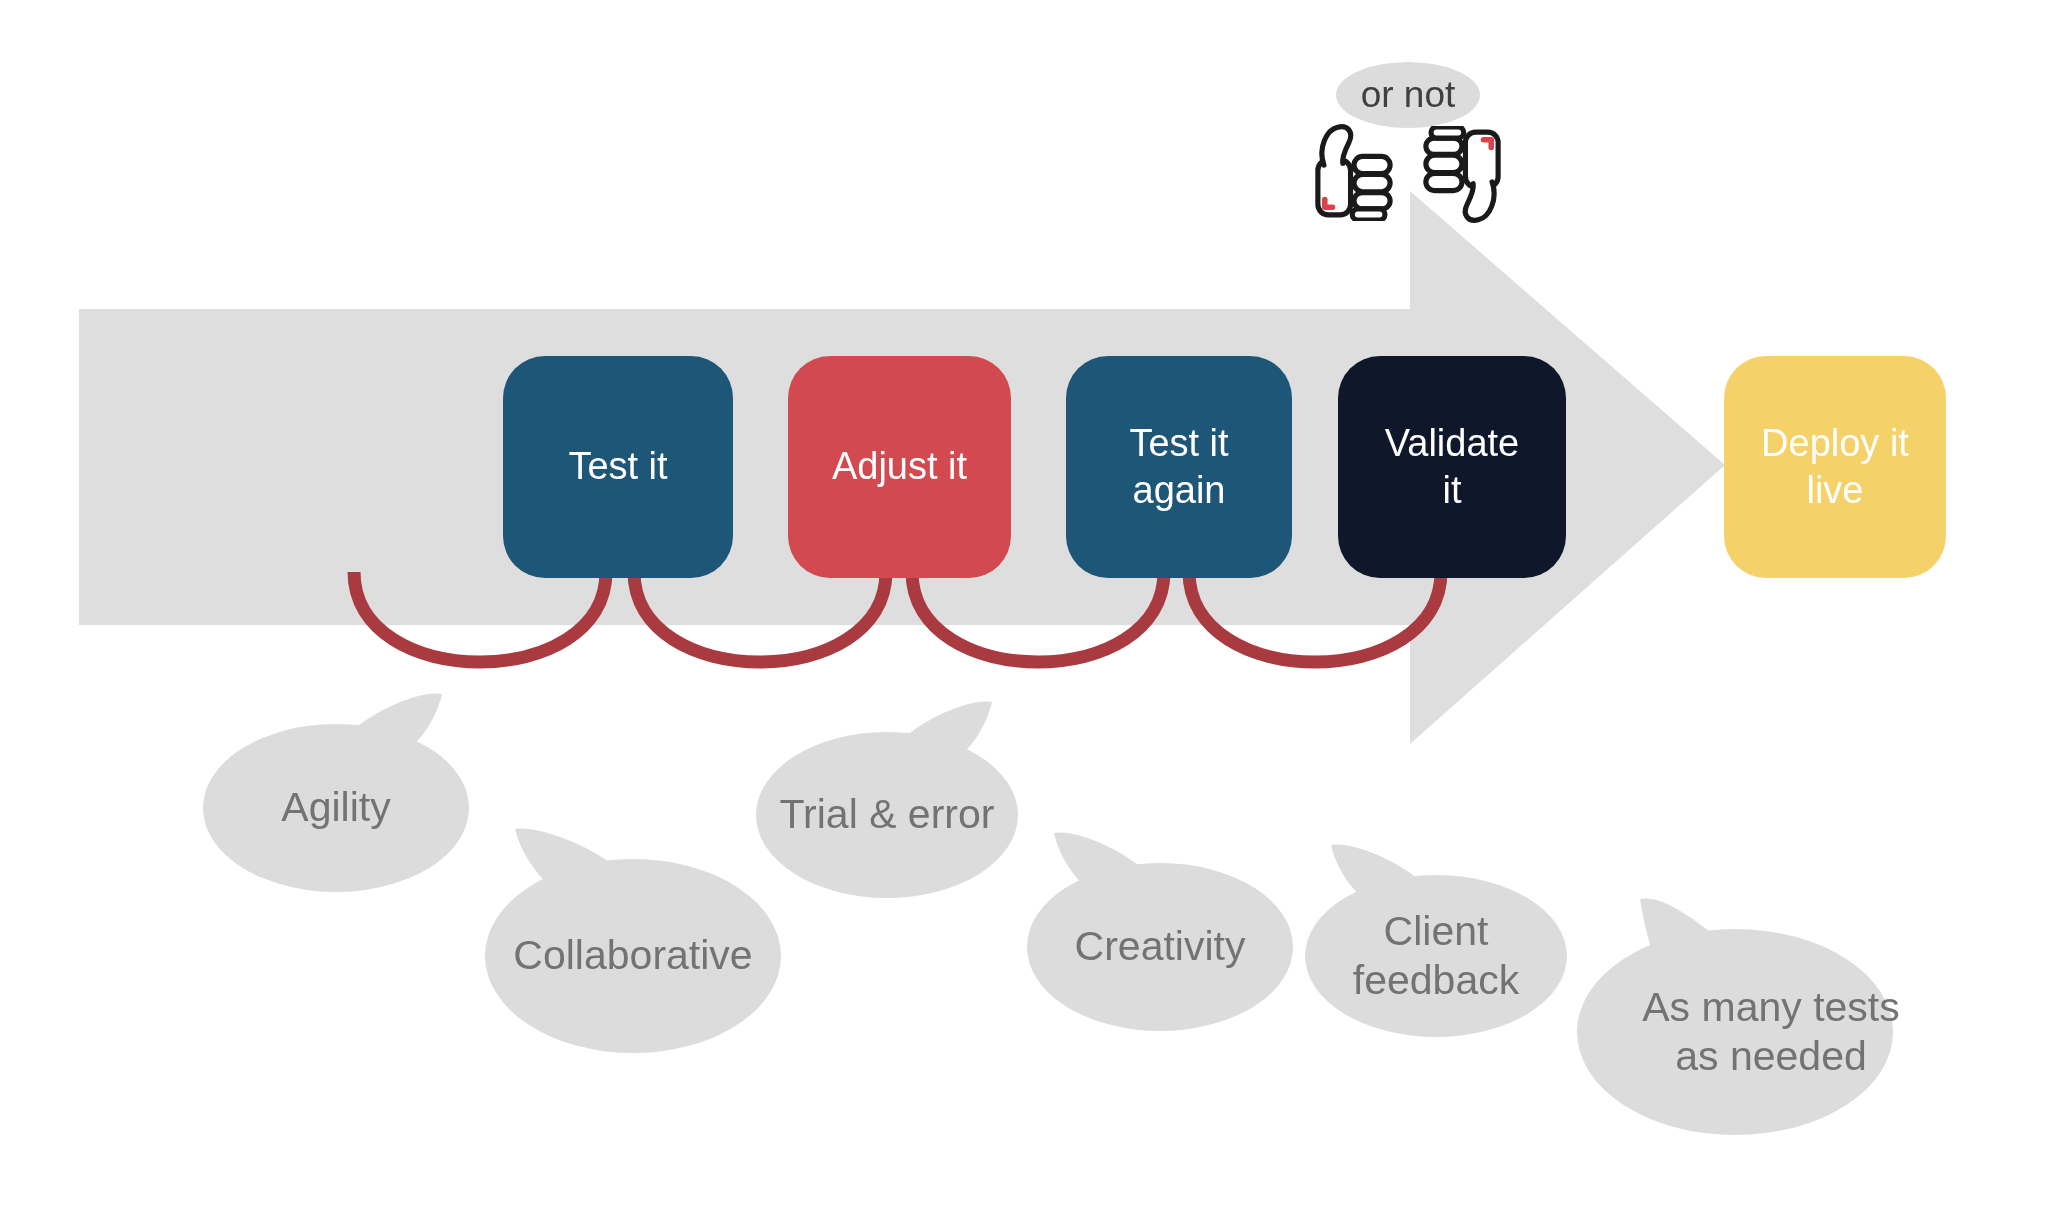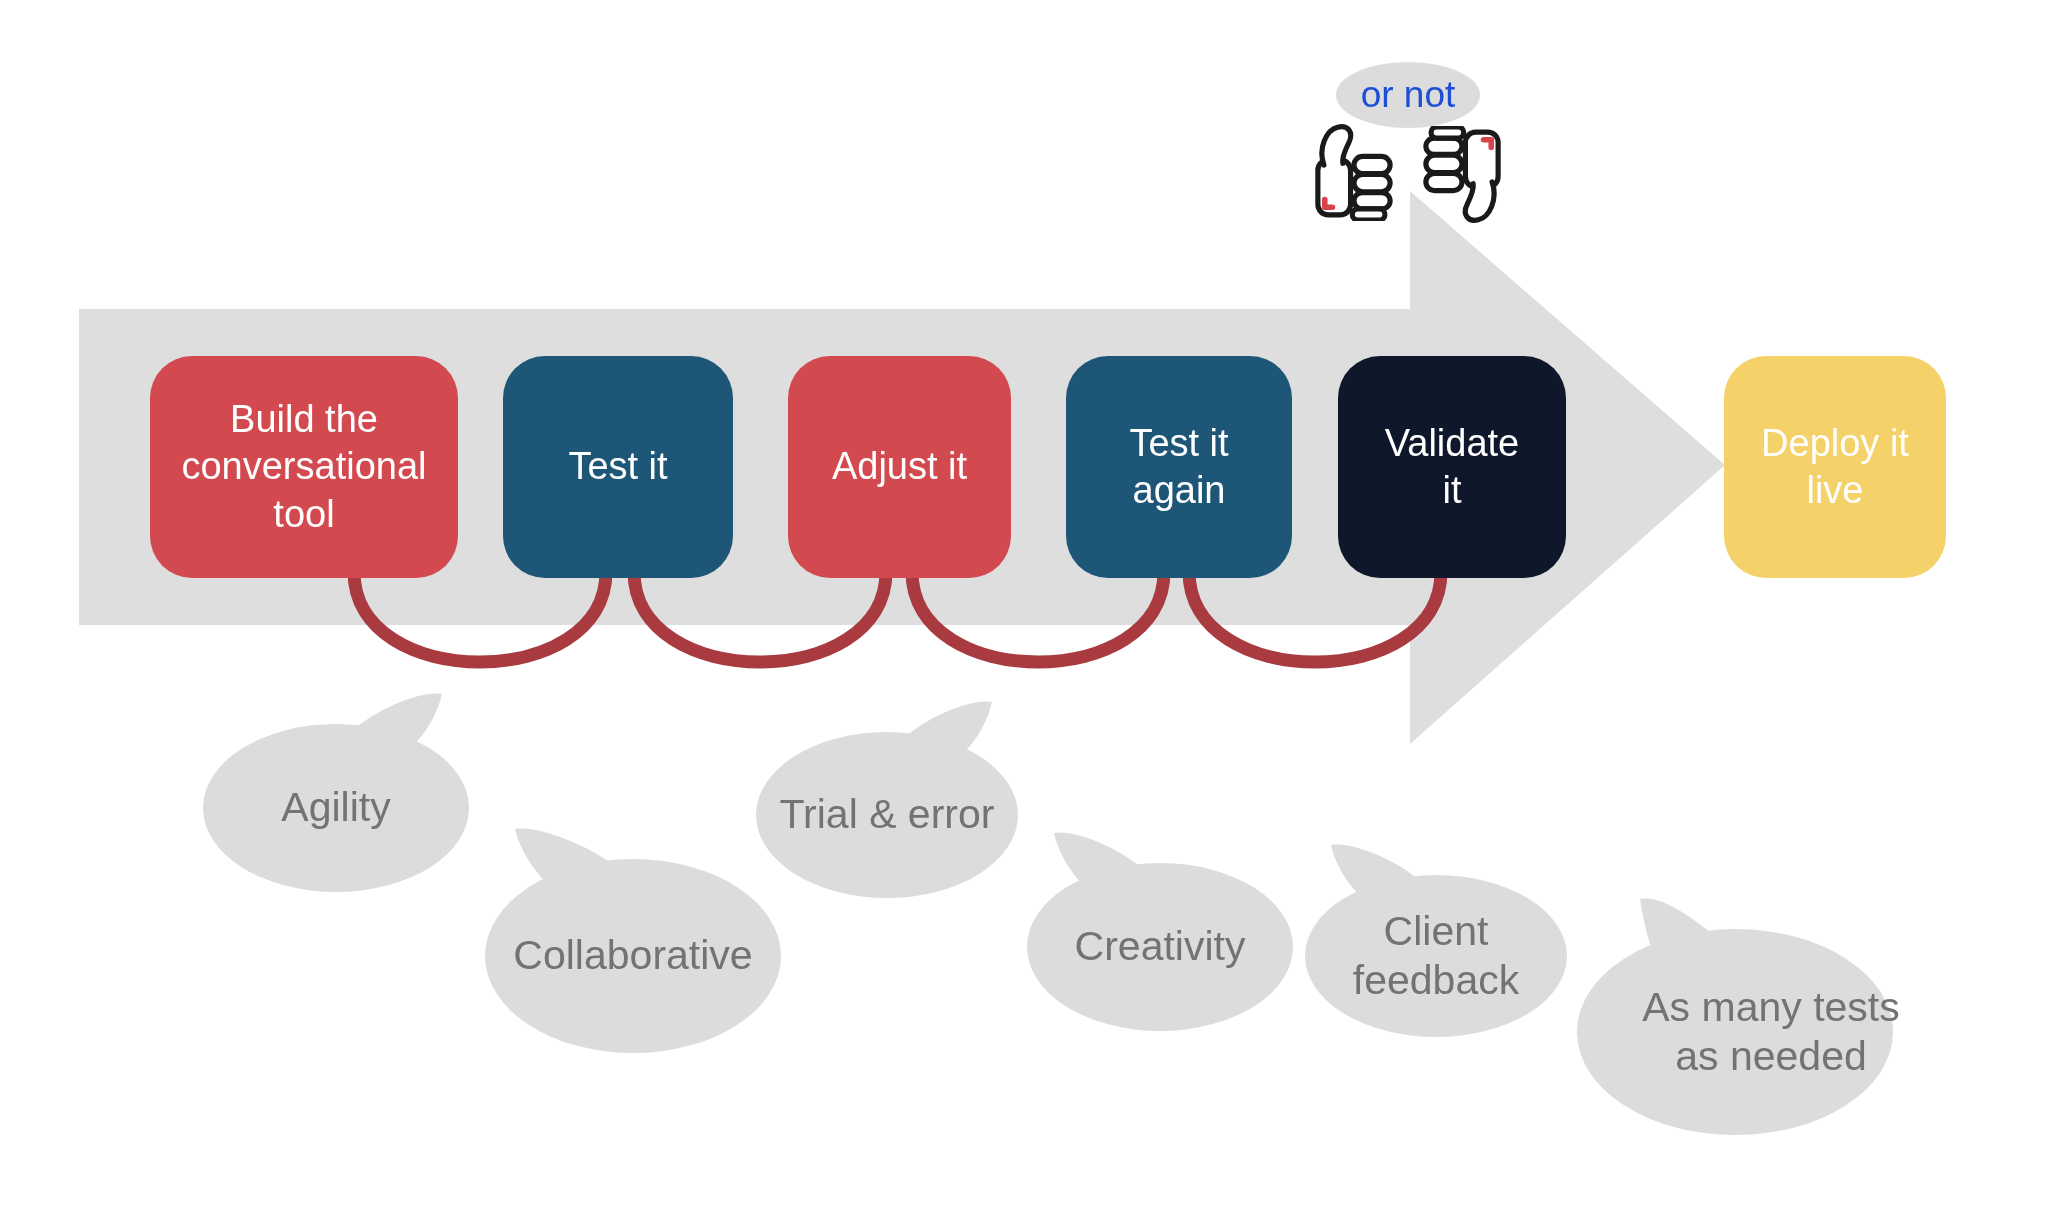--- a/index.html
+++ b/index.html
@@ -28,21 +28,21 @@
     text-align:center;
     color:#737373;
     font-size:41px;line-height:1.2;
     white-space:pre-line;
     z-index:3;
   }
   .ornot-label{
     position:absolute;
     left:1336px;top:62px;width:144px;height:66px;
     display:flex;align-items:center;justify-content:center;
-    color:#1d4ed8;font-size:37px;
+    color:#404040;font-size:37px;
     z-index:4;
   }
   .thumb-icon{position:absolute;z-index:4;}
 </style>
 </head>
 <body>
 
 <div class="canvas">
 
   <svg class="layer" width="2048" height="1211" viewBox="0 0 2048 1211">
@@ -69,23 +69,20 @@
     <path d="M 1144,870 C 1120,848 1074,829 1054,833 C 1060,859 1076,879 1087,888 Z" fill="#DCDCDC"></path>
     <ellipse cx="1160" cy="947" rx="133" ry="84" fill="#DCDCDC"></ellipse>
 
     <path d="M 1420,881 C 1397,860 1351,841 1331,845 C 1337,871 1353,890 1364,899 Z" fill="#DCDCDC"></path>
     <ellipse cx="1436" cy="956" rx="131" ry="81" fill="#DCDCDC"></ellipse>
 
     <path d="M 1716,937 C 1688,914 1660,895 1640,899 C 1644,925 1650,947 1656,960 Z" fill="#DCDCDC"></path>
     <ellipse cx="1735" cy="1032" rx="158" ry="103" fill="#DCDCDC"></ellipse>
   </svg>
 
-  <div class="step-box" style="left: 150px; width: 308px; background-color: rgb(210, 73, 79);">Build the
-conversational
-tool</div>
 
   <div class="step-box" style="left: 503px; width: 230px; background-color: rgb(30, 86, 120);">Test it</div>
 
   <div class="step-box" style="left: 788px; width: 223px; background-color: rgb(210, 73, 79); text-align: center;">Adjust it</div>
 
   <div class="step-box" style="left: 1066px; width: 226px; background-color: rgb(30, 86, 120);">Test it
 again</div>
 
   <div class="step-box" style="left: 1338px; width: 228px; background-color: #0f172a;">Validate
 it</div>

